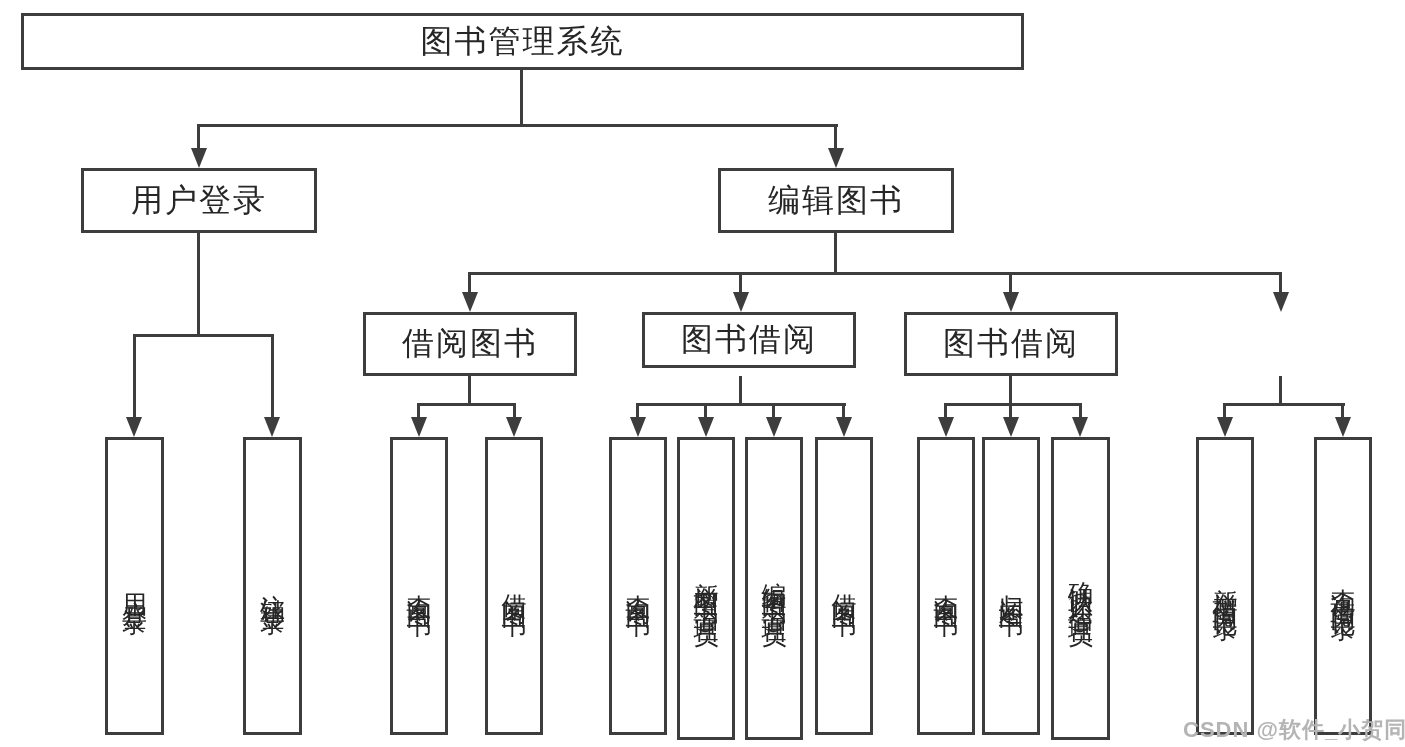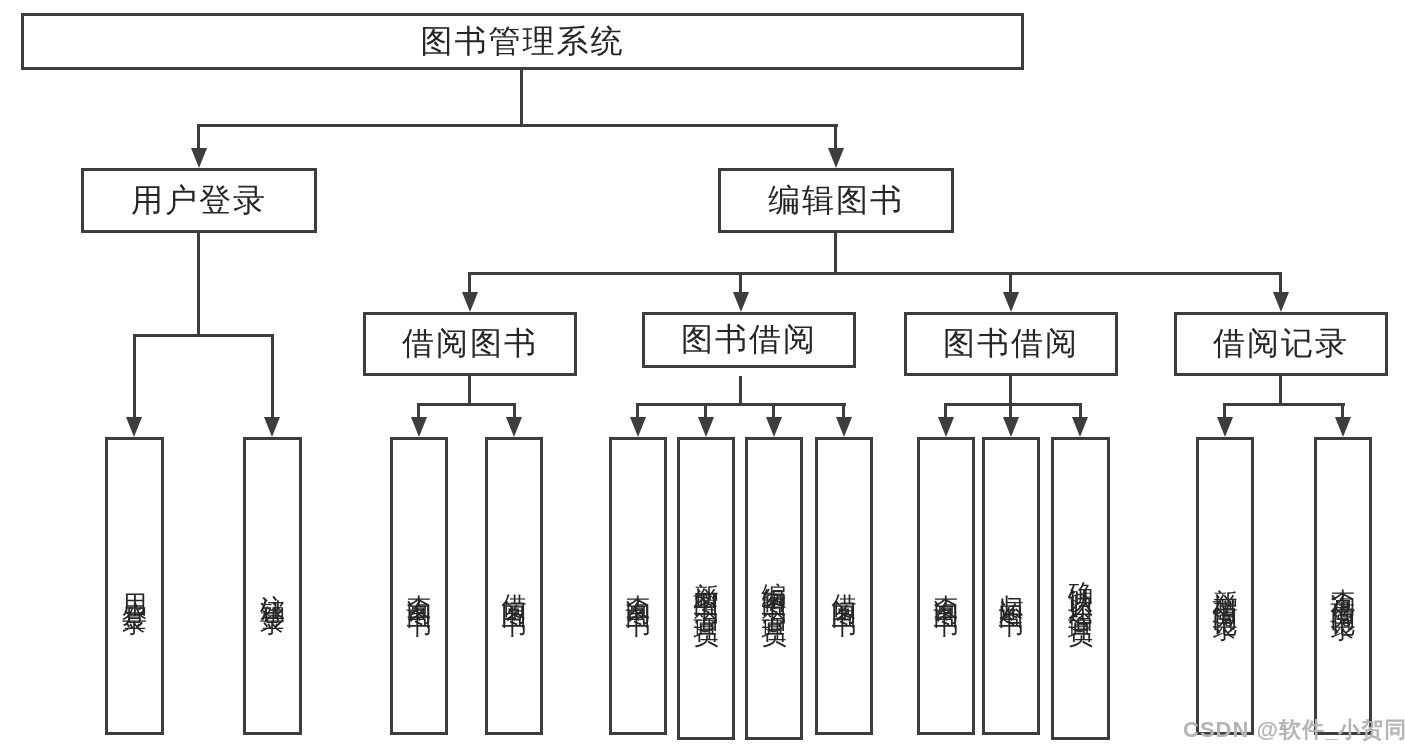--- a/index.html
+++ b/index.html
@@ -66,21 +66,20 @@
   <div class="ln v" style="left:1009px; top:272px; height:22px;"></div>
   <div class="ln v" style="left:1279px; top:272px; height:22px;"></div>
   <div class="ah" style="left:462px;  top:292px;"></div>
   <div class="ah" style="left:733px;  top:292px;"></div>
   <div class="ah" style="left:1003px; top:292px;"></div>
   <div class="ah" style="left:1273px; top:292px;"></div>
 
   <div class="bx hz" style="left:363px; top:312px; width:214px; height:64px;">借阅图书</div>
   <div class="bx hz" style="left:642px; top:312px; width:214px; height:56px;">图书借阅</div>
   <div class="bx hz" style="left:904px; top:312px; width:214px; height:64px;">图书借阅</div>
-  <div class="bx hz" style="left:1174px; top:312px; width:214px; height:64px;">借阅记录</div>
 
   <div class="ln v" style="left:468px; top:376px; height:29px;"></div>
   <div class="ln h" style="left:417px; top:403px; width:99px;"></div>
   <div class="ln v" style="left:417px; top:403px; height:16px;"></div>
   <div class="ln v" style="left:513px; top:403px; height:16px;"></div>
   <div class="ah" style="left:411px; top:417px;"></div>
   <div class="ah" style="left:506px; top:417px;"></div>
 
   <div class="ln v" style="left:739px; top:376px; height:29px;"></div>
   <div class="ln h" style="left:636px; top:403px; width:210px;"></div>

